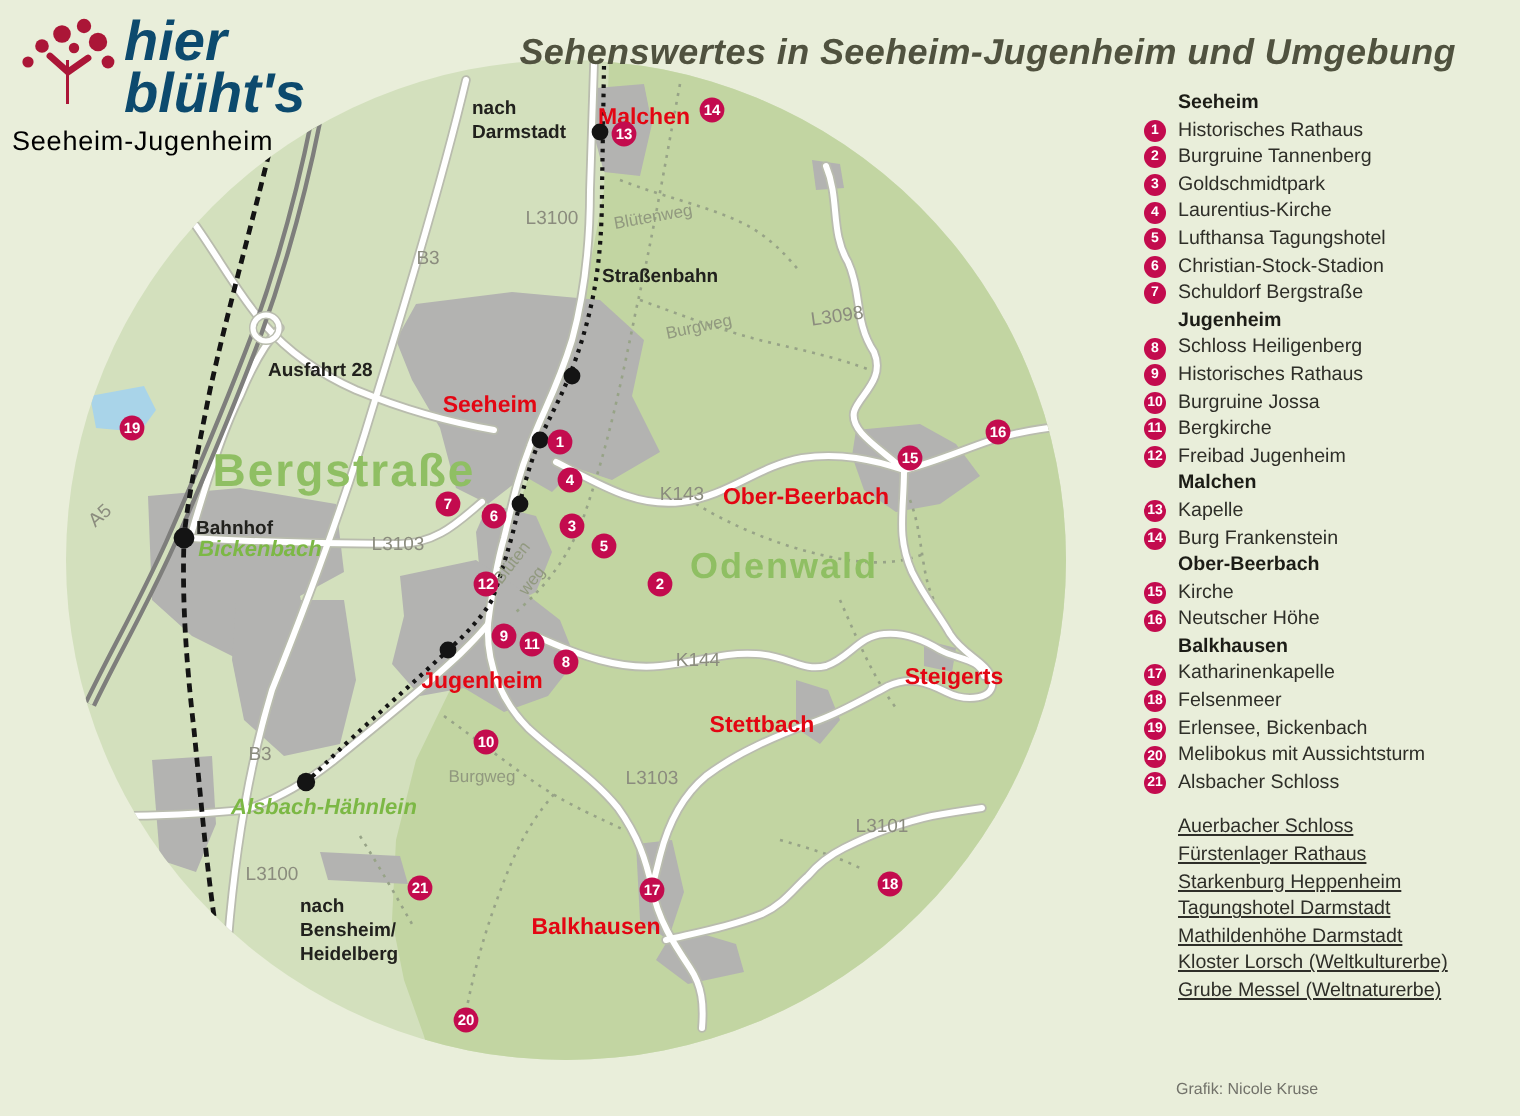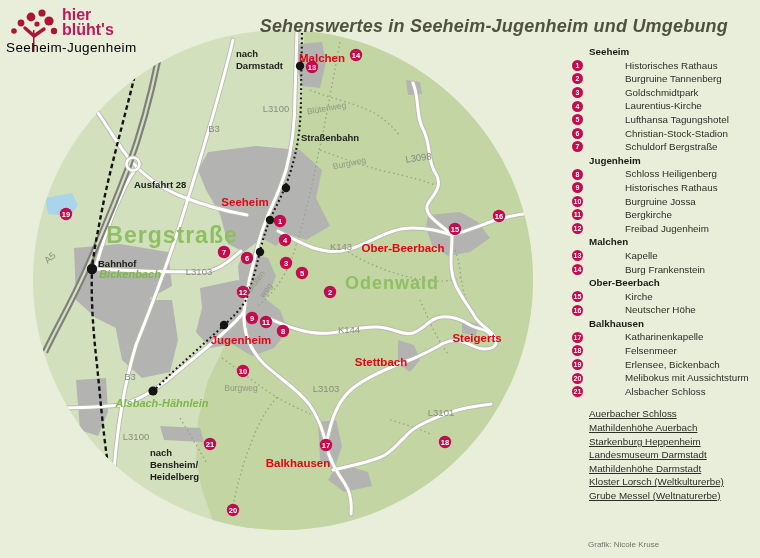--- a/index.html
+++ b/index.html
@@ -3,40 +3,40 @@
 <meta charset="utf-8">
 <style>
   html,body{margin:0;padding:0;}
   body{
     width:760px;height:558px;position:relative;overflow:hidden;
     background:#e9eeda;
     font-family:"Liberation Sans", sans-serif;
   }
   
   .logo{position:absolute;left:6px;top:6px;width:170px;}
-  .logo-text{color:#be185d;font-weight:bold;line-height:0.92;font-size:16px;margin-top:2px;}
+  .logo-text{color:#0c4a6e;font-style:italic;font-weight:bold;line-height:0.92;font-size:28px;margin-top:2px;}
   .logo-sub{color:#000000;font-size:13.5px;letter-spacing:.4px;margin-top:3px;}
   
   .title{
     position:absolute;top:16px;right:32px;
     color:#50523f;font-size:18px;font-style:italic;font-weight:bold;letter-spacing:.2px;
   }
   
   svg.map{position:absolute;left:0;top:0;}
   .town{fill:#e30613;font-weight:bold;font-size:11.5px;text-anchor:middle;font-family:"Liberation Sans",sans-serif;}
   .region{fill:#8fbf63;font-weight:bold;text-anchor:middle;letter-spacing:1px;font-family:"Liberation Sans",sans-serif;}
   .gname{fill:#7cb845;font-style:italic;font-weight:bold;font-size:11px;text-anchor:middle;font-family:"Liberation Sans",sans-serif;}
   .rlabel{fill:#8b8c7e;font-size:9.5px;text-anchor:middle;font-family:"Liberation Sans",sans-serif;}
   .tlabel{fill:#91997f;font-size:8.5px;text-anchor:middle;font-family:"Liberation Sans",sans-serif;}
   .note{fill:#21211d;font-weight:bold;font-size:9.5px;font-family:"Liberation Sans",sans-serif;}
   .mnum{fill:#ffffff;font-weight:bold;font-size:7.5px;text-anchor:middle;font-family:"Liberation Sans",sans-serif;}
   
   .legend{position:absolute;left:572px;top:45px;width:186px;font-size:9.8px;color:#2e2e28;}
   .lg-header{font-weight:bold;color:#1c1c16;height:13.6px;line-height:13.6px;margin-left:17px;}
-  .lg-row{display:flex;align-items:center;height:13.6px;line-height:13.6px;gap:36px;}
+  .lg-row{display:flex;align-items:center;height:13.6px;line-height:13.6px;}
   .lg-badge{
     flex:none;width:11px;height:11px;border-radius:50%;background:#c30b4e;color:#fff;
     font-size:7px;font-weight:bold;text-align:center;line-height:11px;margin-right:6px;
   }
   .lg-label{white-space:nowrap;}
   .lg-extras{margin-top:9px;}
   .lg-extra{height:13.6px;line-height:13.6px;margin-left:17px;white-space:nowrap;text-decoration:underline;}
   .credit{position:absolute;left:588px;top:540px;font-size:8px;color:#72726a;}
 </style>
 </head>
@@ -377,22 +377,22 @@
     <div class="lg-row">
       <span class="lg-badge">20</span>
       <span class="lg-label">Melibokus mit Aussichtsturm</span>
     </div>
     <div class="lg-row">
       <span class="lg-badge">21</span>
       <span class="lg-label">Alsbacher Schloss</span>
     </div>
     <div class="lg-extras">
       <div class="lg-extra">Auerbacher Schloss</div>
-      <div class="lg-extra">Mathildenhöhe Auerbach</div>
+      <div class="lg-extra">Fürstenlager Rathaus</div>
       <div class="lg-extra">Starkenburg Heppenheim</div>
-      <div class="lg-extra">Landesmuseum Darmstadt</div>
+      <div class="lg-extra">Tagungshotel Darmstadt</div>
       <div class="lg-extra">Mathildenhöhe Darmstadt</div>
       <div class="lg-extra">Kloster Lorsch (Weltkulturerbe)</div>
       <div class="lg-extra">Grube Messel (Weltnaturerbe)</div>
     </div>
   </div>
 
 <div class="credit">Grafik: Nicole Kruse</div>
 
 </body></html>

